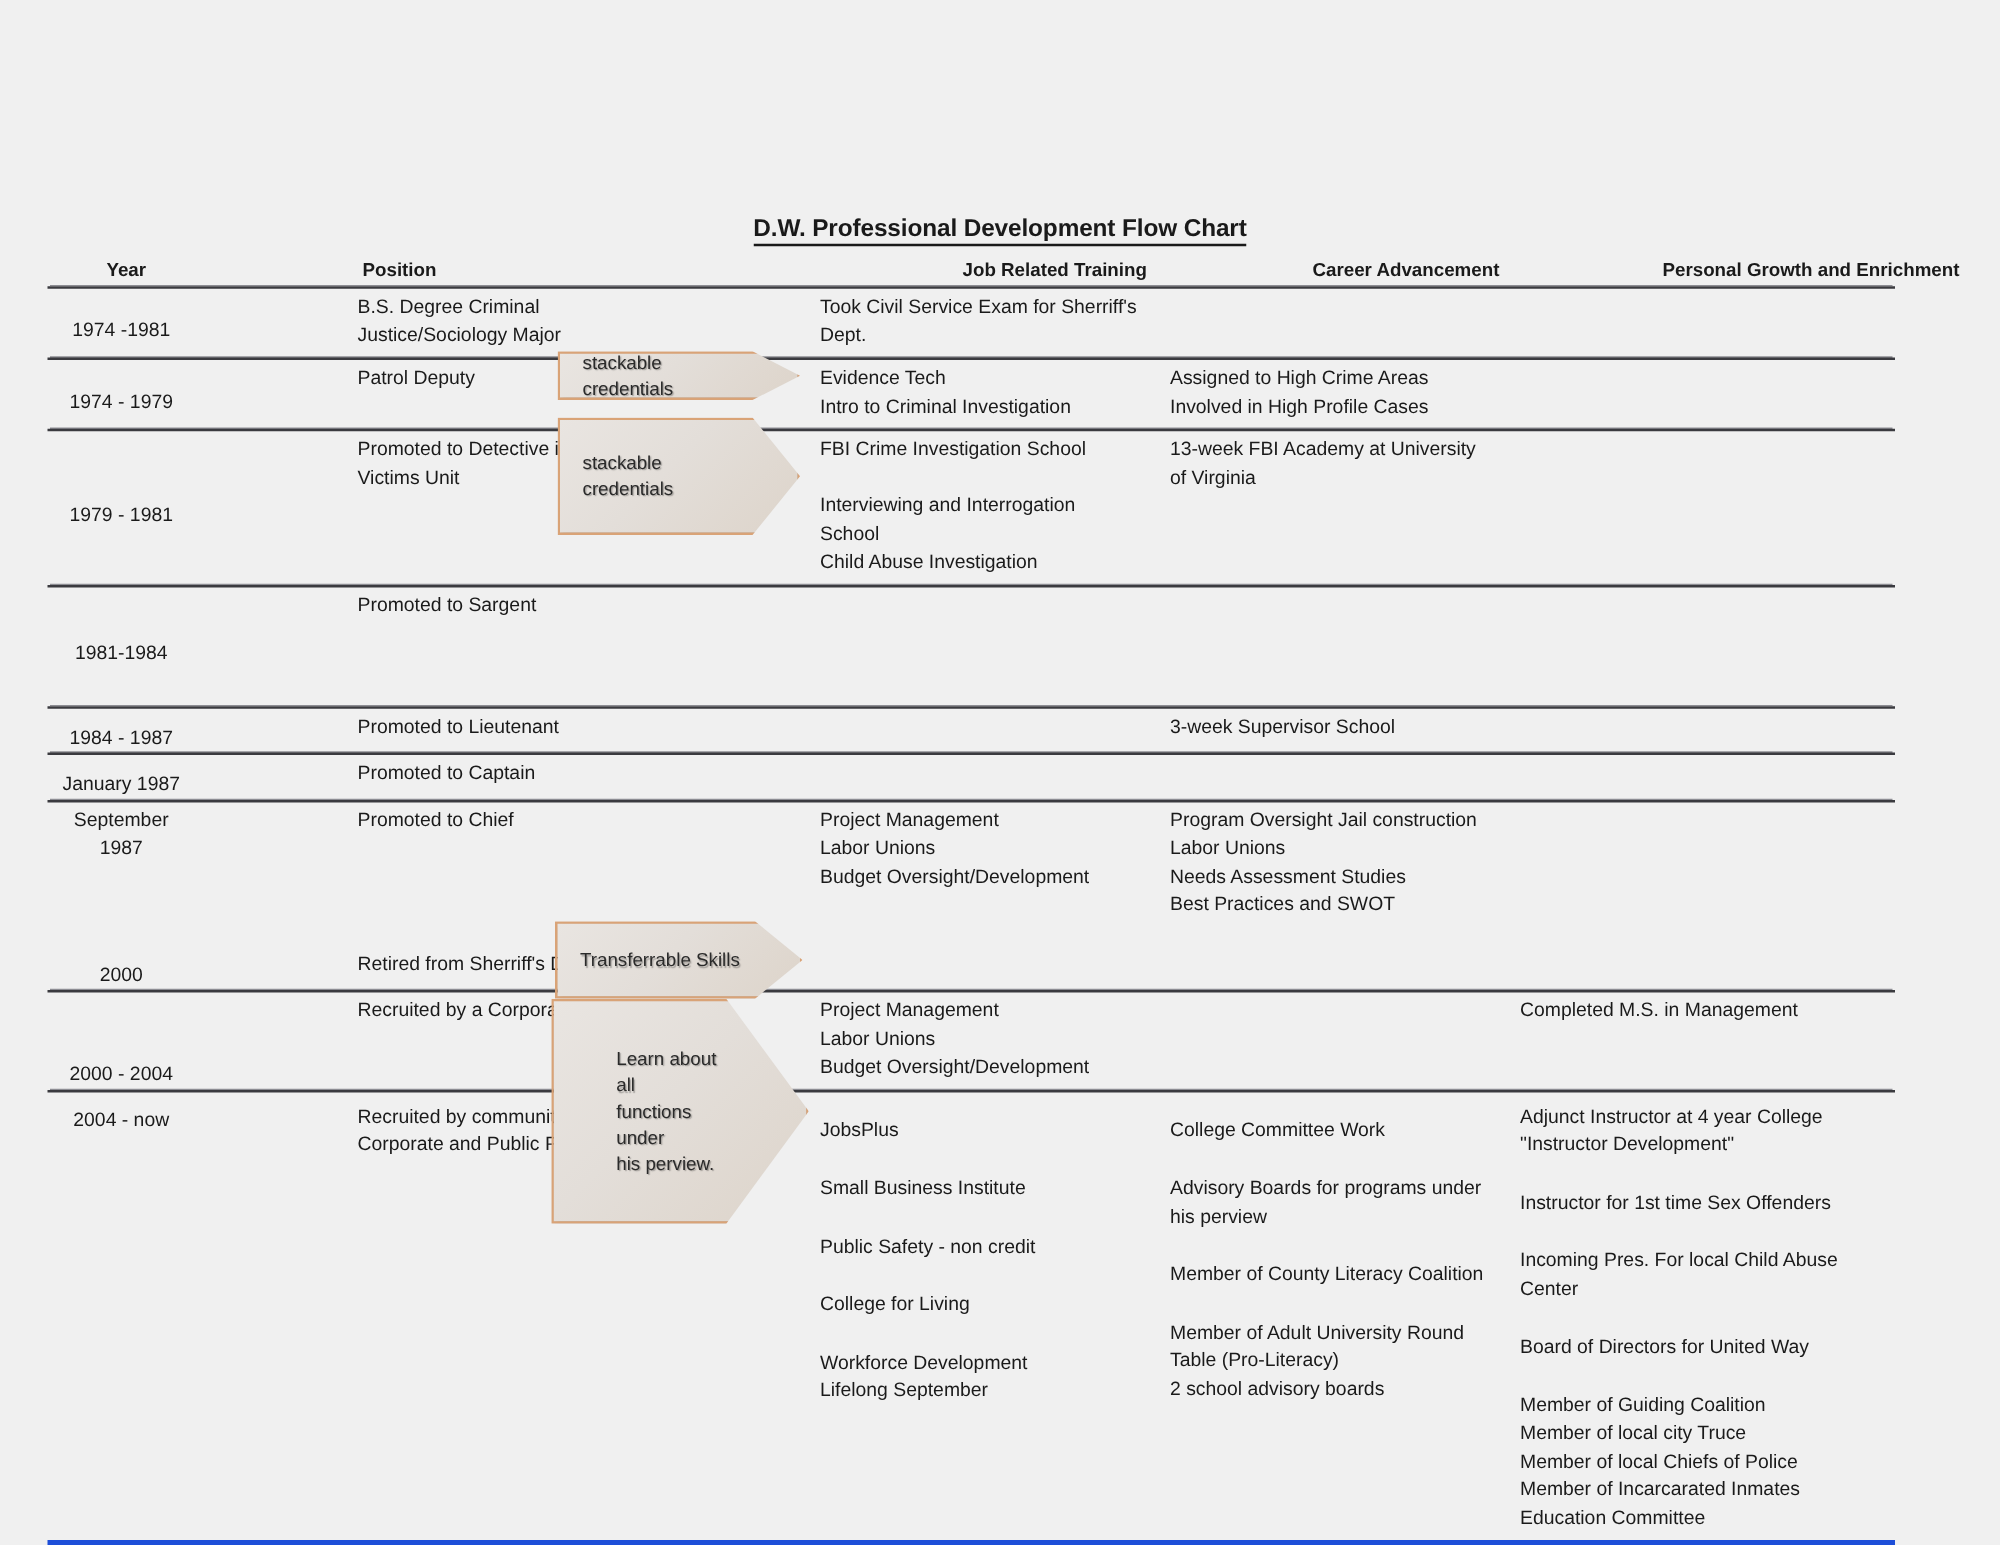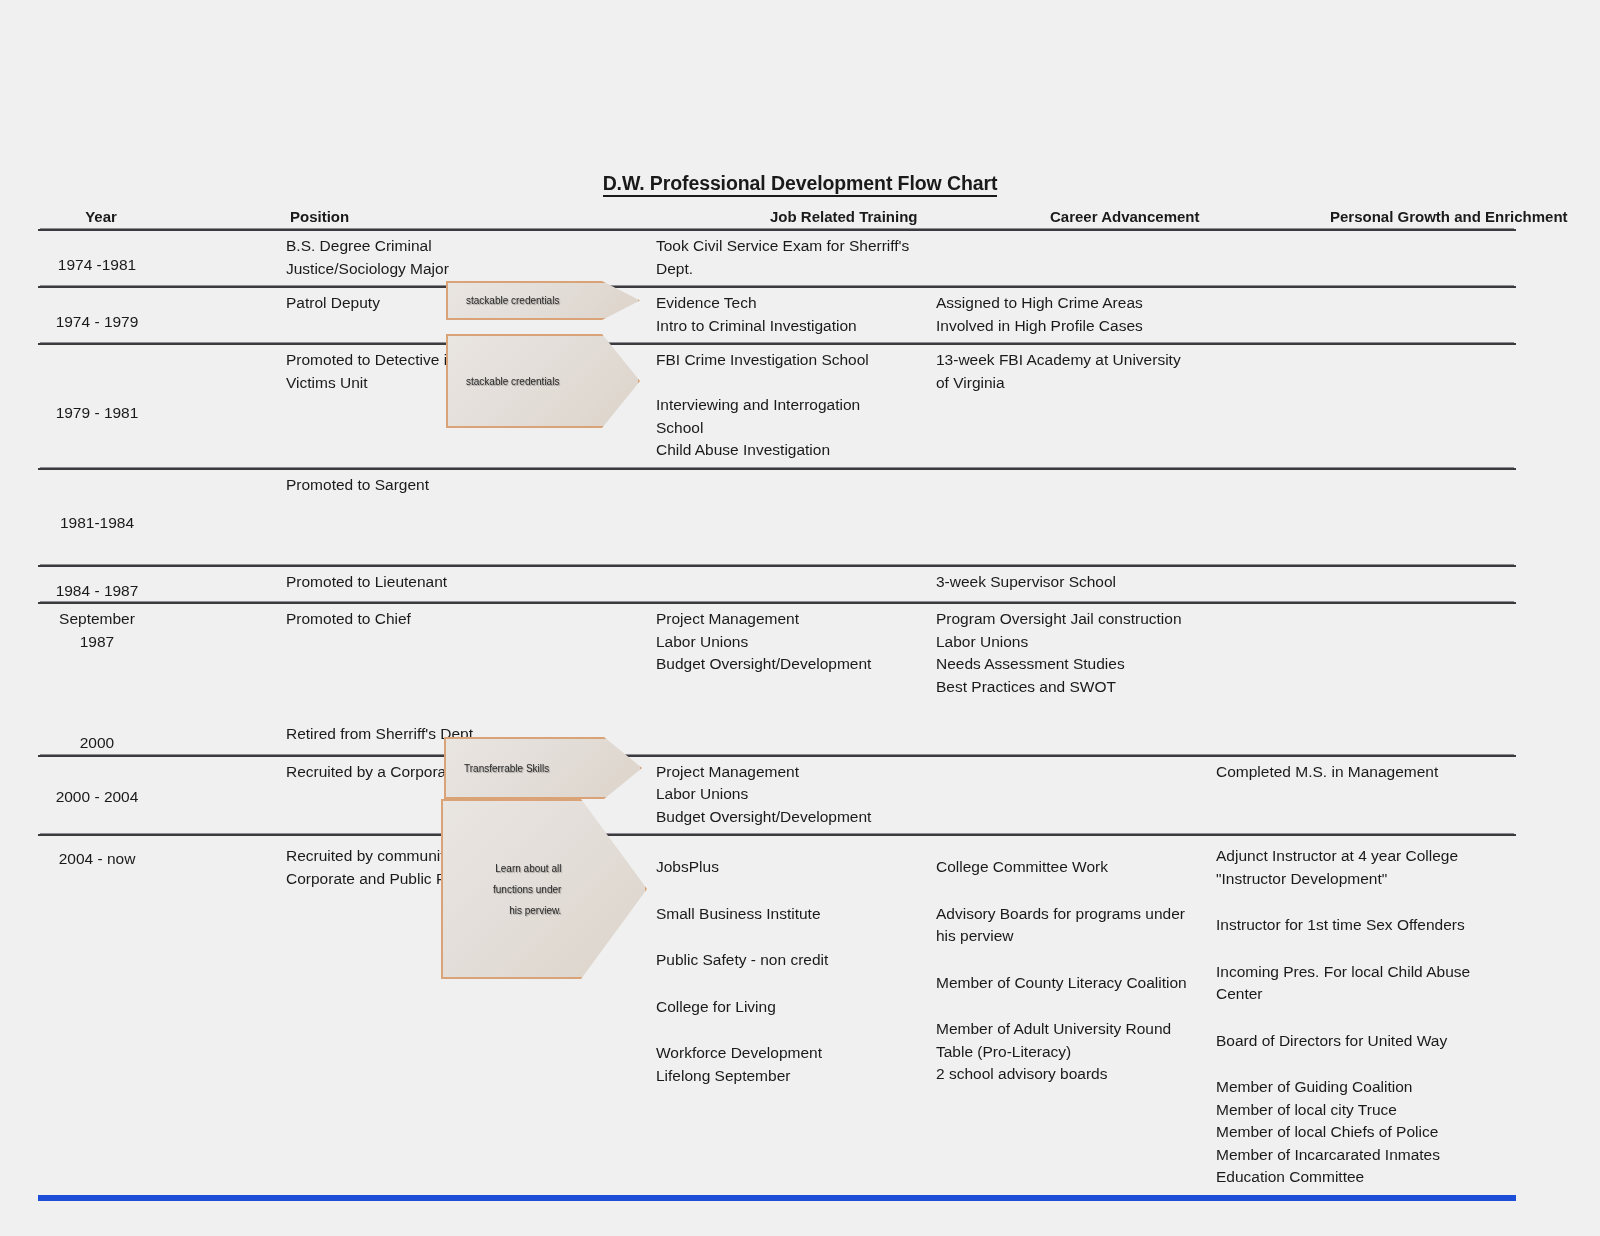--- a/index.html
+++ b/index.html
@@ -104,27 +104,26 @@
     box-sizing: border-box;
     background: linear-gradient(135deg,#e9e5e1 0%, #e3ded9 45%, #ddd4ca 100%);
     border: 2px solid #d9a377;
     display: flex;
     align-items: center;
     filter: drop-shadow(2px 3px 3px rgba(0,0,0,0.28));
     -webkit-clip-path: polygon(0 0, calc(100% - 38px) 0, 100% 50%, calc(100% - 38px) 100%, 0 100%);
     clip-path: polygon(0 0, calc(100% - 38px) 0, 100% 50%, calc(100% - 38px) 100%, 0 100%);
   }
   .arrow .atext {
-    font-size: 10px;
+    font-size: 15px;
     line-height: 21px;
     color: #2a2a2a;
     padding-left: 18px;
     padding-right: 34px;
     text-shadow: 1px 1px 1px rgba(0,0,0,0.30);
-    text-align: right;
   }
   .arrow.big {
     -webkit-clip-path: polygon(0 0, calc(100% - 66px) 0, 100% 50%, calc(100% - 66px) 100%, 0 100%);
     clip-path: polygon(0 0, calc(100% - 66px) 0, 100% 50%, calc(100% - 66px) 100%, 0 100%);
   }
   .arrow.big .atext { padding-right: 58px; margin-left: 32px; }
 
   #arrow-1 { left: 446px; top: 281px;  width: 194px; height: 39px; }
   #arrow-2 { left: 446px; top: 334px;  width: 194px; height: 94px; }
   #arrow-3 { left: 444px; top: 692px;  width: 198px; height: 62px; margin-top: 45px; }
@@ -223,20 +222,31 @@
       <div class="cell c-pos">
         <span class="ln">Promoted to Lieutenant</span>
       </div>
       <div class="cell c-train"></div>
       <div class="cell c-adv">
         <span class="ln">3-week Supervisor School</span>
       </div>
       <div class="cell c-pers"></div>
     </div>
 
+    <div class="row" style="min-height:26px">
+      <div class="cell c-year">
+          <span>January 1987</span>
+        </div>
+      <div class="cell c-pos">
+        <span class="ln">Promoted to Captain</span>
+      </div>
+      <div class="cell c-train"></div>
+      <div class="cell c-adv"></div>
+      <div class="cell c-pers"></div>
+    </div>
 
     <div class="row" style="min-height:115px">
       <div class="cell c-year" style="align-items:flex-start;padding-top:4px">
           <span>September 1987</span>
         </div>
       <div class="cell c-pos">
         <span class="ln">Promoted to Chief</span>
       </div>
       <div class="cell c-train">
         <span class="ln">Project Management</span>
@@ -258,21 +268,21 @@
         </div>
       <div class="cell c-pos">
         <span class="ln">Retired from Sherriff's Dept</span>
       </div>
       <div class="cell c-train"></div>
       <div class="cell c-adv"></div>
       <div class="cell c-pers"></div>
     </div>
 
     <div class="row" style="min-height:73px">
-      <div class="cell c-year" style="align-items:center;padding-top:4px">
+      <div class="cell c-year" style="align-items:flex-end;padding-top:4px">
           <span>2000 - 2004</span>
         </div>
       <div class="cell c-pos">
         <span class="ln">Recruited by a Corporation</span>
       </div>
       <div class="cell c-train">
         <span class="ln">Project Management</span>
         <span class="ln">Labor Unions</span>
         <span class="ln">Budget Oversight/Development</span>
       </div>

